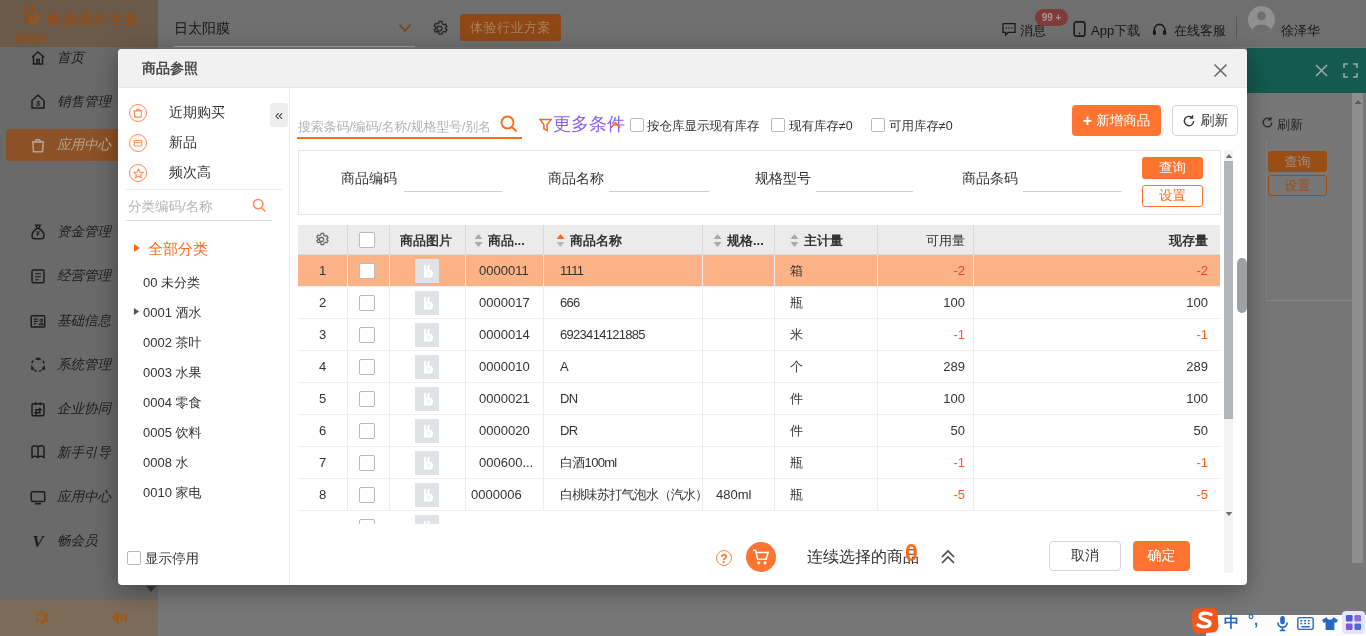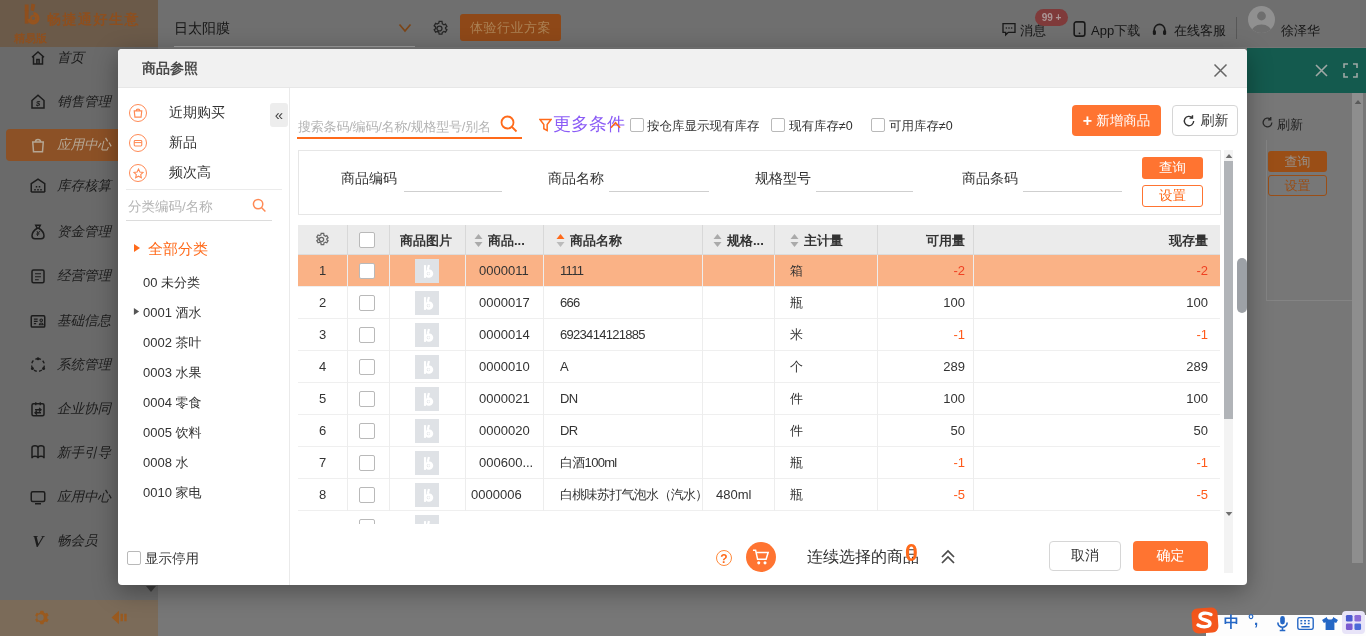--- a/index.html
+++ b/index.html
@@ -108,27 +108,20 @@
         <path fill="none" stroke="#1c1c1c" stroke-width="2" d="M4 10 L12 3 L20 10 V20 H4 Z"></path>
         <text x="12" y="17" font-size="10" fill="#1c1c1c" text-anchor="middle" font-weight="bold">$</text>
       </svg>
       <span>销售管理</span>
     </div>
   <div class="snav sel" style="top:82px">
       <svg viewBox="0 0 24 24">
         <path fill="none" stroke="#b5a693" stroke-width="2" d="M5 8 h14 l-1 13 h-12 z M8.5 8 a3.5 3.5 0 0 1 7 0"></path>
       </svg>
       <span>应用中心</span>
-    </div>
-  <div class="snav" style="top:117px">
-      <svg viewBox="0 0 24 24">
-        <path fill="none" stroke="#1c1c1c" stroke-width="2" d="M3 20 V9 L12 3 L21 9 V20 M3 20 h18"></path>
-        <path fill="#1c1c1c" d="M7 16h2v2H7z M11 16h2v2h-2z M15 16h2v2h-2z M9 12h2v2H9z M13 12h2v2h-2z"></path>
-      </svg>
-      <span>库存核算</span>
     </div>
   <div class="snav" style="top:163px">
       <svg viewBox="0 0 24 24">
         <path fill="none" stroke="#1c1c1c" stroke-width="2" d="M9 3 h6 l-2 4 h-2 z M13 7 c5 3 7 6 7 10 a4 4 0 0 1 -4 4 h-8 a4 4 0 0 1 -4 -4 c0-4 2-7 7-10"></path>
         <text x="12" y="17" font-size="9" fill="#1c1c1c" text-anchor="middle" font-weight="bold">¥</text>
       </svg>
       <span>资金管理</span>
     </div>
   <div class="snav" style="top:207px">
       <svg viewBox="0 0 24 24">
@@ -378,21 +371,21 @@
         <svg class="abs" style="left:415px;top:8px" width="9" height="15" viewBox="0 0 9 15">
           <path d="M0.5 6 L4.5 1 L8.5 6 Z" fill="#aaa"></path>
           <path d="M0.5 9 L4.5 14 L8.5 9 Z" fill="#aaa"></path>
         </svg>
         <div class="abs" style="left:429px;top:7px;font-weight:bold">规格...</div>
         <svg class="abs" style="left:492px;top:8px" width="9" height="15" viewBox="0 0 9 15">
           <path d="M0.5 6 L4.5 1 L8.5 6 Z" fill="#aaa"></path>
           <path d="M0.5 9 L4.5 14 L8.5 9 Z" fill="#aaa"></path>
         </svg>
         <div class="abs" style="left:506px;top:7px;font-weight:bold">主计量</div>
-        <div class="abs" style="left:579px;top:7px;width:88px;text-align:right;font-weight:bold">可用量</div>
+        <div class="abs" style="left:579px;top:7px;width:88px;text-align:right;font-weight:normal">可用量</div>
         <div class="abs" style="left:675px;top:7px;width:235px;text-align:right;font-weight:bold">现存量</div>
       </div>
       <div class="trow hl" style="top:30px">
         <div class="cdiv" style="left:49px"></div>
         <div class="cdiv" style="left:91px"></div>
         <div class="cdiv" style="left:167px"></div>
         <div class="cdiv" style="left:245px"></div>
         <div class="cdiv" style="left:404px"></div>
         <div class="cdiv" style="left:476px"></div>
         <div class="cdiv" style="left:579px"></div>
@@ -610,14 +603,14 @@
       <path fill="none" stroke="#fff" stroke-width="1.7" d="M1 1.5 h3 l2.2 10 h9.5 l2.3 -7.5 h-13.5"></path>
       <circle cx="7.5" cy="15.5" r="1.7" fill="#fff"></circle>
       <circle cx="14.5" cy="15.5" r="1.7" fill="#fff"></circle>
     </svg>
   <div class="abs" style="left:689px;top:498px;font-size:16px;color:#333">连续选择的商品</div>
   <div class="abs" style="left:787px;top:491px;font-size:23px;font-weight:bold;color:#ff6a1a">0</div>
   <svg class="abs" style="left:822px;top:500px" width="16" height="16" viewBox="0 0 16 16">
       <path fill="none" stroke="#4a4a4a" stroke-width="1.7" d="M2 8 L8 2 L14 8 M2 14 L8 8 L14 14"></path>
     </svg>
   <div class="wbtn" style="left:931px;top:492px;width:72px;height:30px;font-size:14px">取消</div>
-  <div class="obtn" style="left:1015px;top:492px;width:75px;height:30px;font-size:14px">确定</div>
+  <div class="obtn" style="left:1015px;top:492px;width:57px;height:30px;font-size:14px">确定</div>
 </div>
 
 </body></html>

